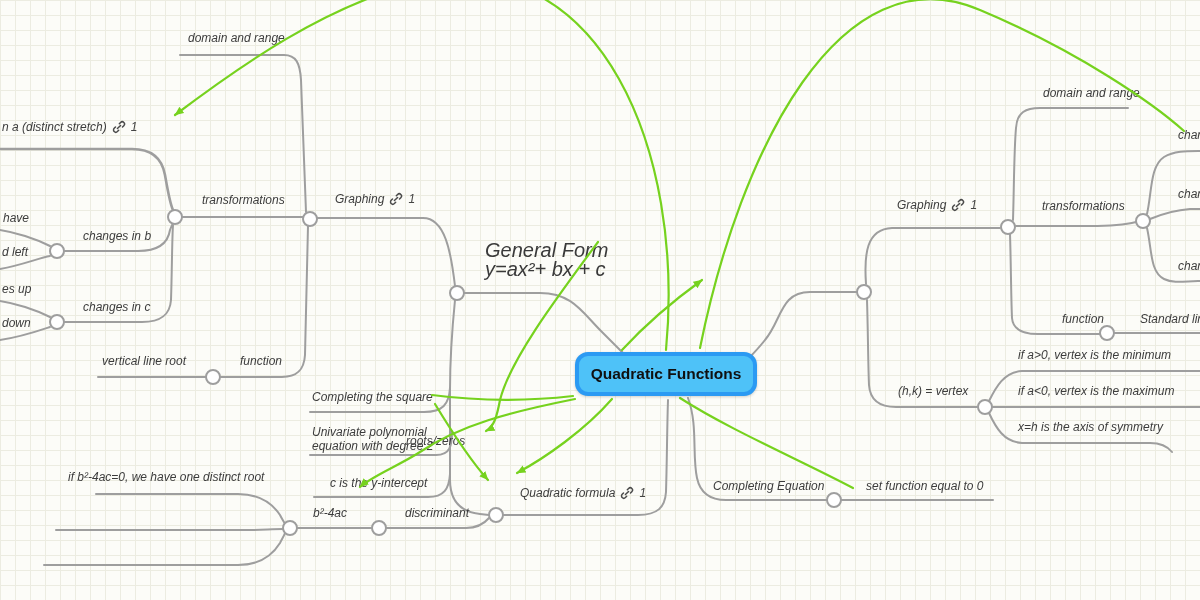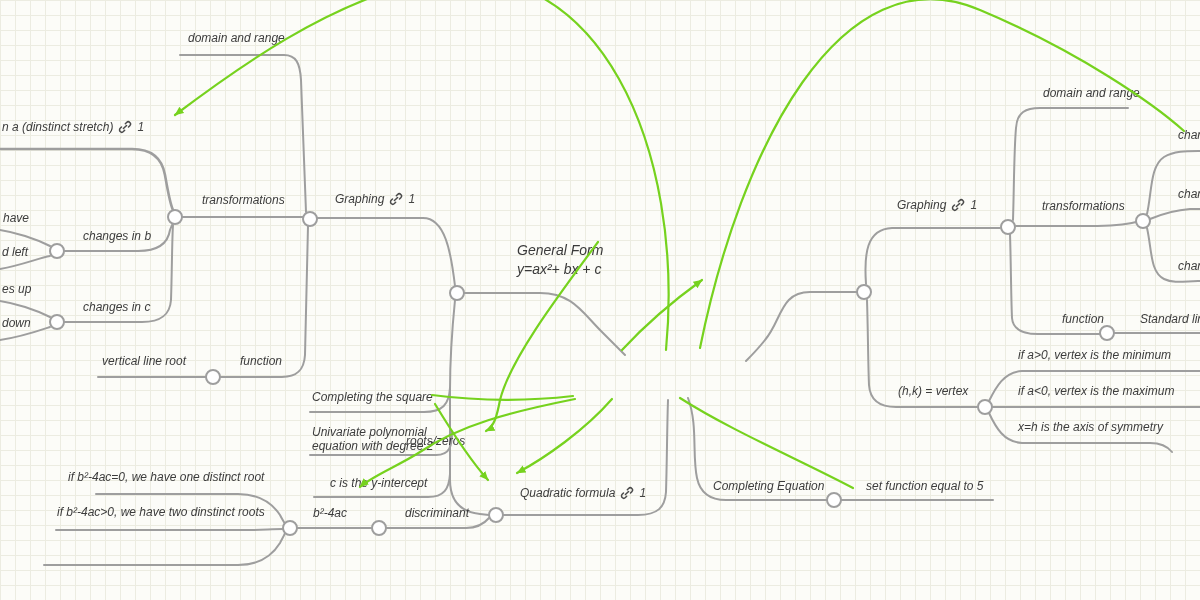--- a/index.html
+++ b/index.html
@@ -11,21 +11,21 @@
       linear-gradient(to bottom, #ECECE1 1px, transparent 1px);
     background-size:15px 15px;
     font-family:"Liberation Sans", sans-serif;
   }
   svg.layer{position:absolute;left:0;top:0;z-index:1;}
   svg.layer.green{z-index:3;}
   .lbl{
     position:absolute;z-index:2;font-size:12px;color:#3C3C3C;
     white-space:nowrap;line-height:14px;font-style:italic;
   }
-  .main-topic{font-size:14px;line-height:19px;color:#3A3A3A;margin-left:32px;}
+  .main-topic{font-size:20px;line-height:19px;color:#3A3A3A;}
   .withlink{display:flex;align-items:center;gap:5px;}
   .linkicon{width:14px;height:14px;flex:0 0 auto;}
   .linkcount{font-size:12px;color:#444;}
   #central{
     position:absolute;z-index:4;left:575px;top:352px;width:182px;height:44px;
     background:#4EC2F8;border:4px solid #2B9AF3;border-radius:13px;
     box-sizing:border-box;display:flex;align-items:center;justify-content:center;
     font-size:15.5px;font-weight:bold;color:#101010;
     box-shadow:0 1px 3px rgba(0,0,0,.18);
   }
@@ -96,21 +96,21 @@
     <circle class="junction" cx="864" cy="292" r="7"></circle>
     <circle class="junction" cx="1008" cy="227" r="7"></circle>
     <circle class="junction" cx="985" cy="407" r="7"></circle>
     <circle class="junction" cx="1143" cy="221" r="7"></circle>
     <circle class="junction" cx="1107" cy="333" r="7"></circle>
   </svg>
 
   <div class="lbl" style="left:188px;top:31px">domain and range</div>
 
   <div class="lbl withlink" style="left:2px;top:120px">
-    <span>n a (dinstinct stretch)</span>
+    <span>n a (distinct stretch)</span>
     <svg class="linkicon" viewBox="0 0 16 16">
         <g fill="none" stroke="#4a4a4a" stroke-width="1.7" stroke-linecap="round">
           <path d="M6.2 9.8 L9.8 6.2"></path>
           <path d="M8.4 4.2 l1.4-1.4 a2.6 2.6 0 0 1 3.7 3.7 L12 8"></path>
           <path d="M7.6 11.8 l-1.4 1.4 a2.6 2.6 0 0 1 -3.7 -3.7 L4 8"></path>
         </g>
       </svg>
     <span class="linkcount">1</span>
   </div>
 
@@ -162,24 +162,23 @@
         <g fill="none" stroke="#4a4a4a" stroke-width="1.7" stroke-linecap="round">
           <path d="M6.2 9.8 L9.8 6.2"></path>
           <path d="M8.4 4.2 l1.4-1.4 a2.6 2.6 0 0 1 3.7 3.7 L12 8"></path>
           <path d="M7.6 11.8 l-1.4 1.4 a2.6 2.6 0 0 1 -3.7 -3.7 L4 8"></path>
         </g>
       </svg>
     <span class="linkcount">1</span>
   </div>
 
   <div class="lbl" style="left:713px;top:479px">Completing Equation</div>
-  <div class="lbl" style="left:866px;top:479px">set function equal to 5</div>
+  <div class="lbl" style="left:866px;top:479px">set function equal to 0</div>
 
   <div class="lbl" style="left:68px;top:470px">if b²-4ac=0, we have one distinct root</div>
-  <div class="lbl" style="left:57px;top:505px">if b²-4ac&gt;0, we have two dinstinct roots</div>
 
   <div class="lbl withlink" style="left:897px;top:198px">
     <span>Graphing</span>
     <svg class="linkicon" viewBox="0 0 16 16">
         <g fill="none" stroke="#4a4a4a" stroke-width="1.7" stroke-linecap="round">
           <path d="M6.2 9.8 L9.8 6.2"></path>
           <path d="M8.4 4.2 l1.4-1.4 a2.6 2.6 0 0 1 3.7 3.7 L12 8"></path>
           <path d="M7.6 11.8 l-1.4 1.4 a2.6 2.6 0 0 1 -3.7 -3.7 L4 8"></path>
         </g>
       </svg>
@@ -211,14 +210,15 @@
     <path class="greenln" d="M 700,348 C 740,150 840,-50 980,10 C 1080,52 1155,105 1184,131"></path>
     <path class="greenln" marker-end="url(#ah)" d="M 598,242 C 555,300 510,360 500,400 C 497,416 494,427 486,431"></path>
     <path class="greenln" marker-end="url(#ah)" d="M 622,350 C 645,325 673,301 702,280"></path>
     <path class="greenln" d="M 573,396 C 520,402 470,400 432,395"></path>
     <path class="greenln" marker-end="url(#ah)" d="M 435,404 C 452,432 470,460 488,480"></path>
     <path class="greenln" marker-end="url(#ah)" d="M 612,399 C 585,430 545,458 517,473"></path>
     <path class="greenln" d="M 680,398 C 730,430 800,460 853,488"></path>
     <path class="greenln" marker-end="url(#ah)" d="M 575,399 C 510,412 460,425 420,452 C 400,465 372,476 360,487"></path>
   </svg>
 
+  <div id="central">Quadratic Functions</div>
 
 </div>
 
 </body></html>

